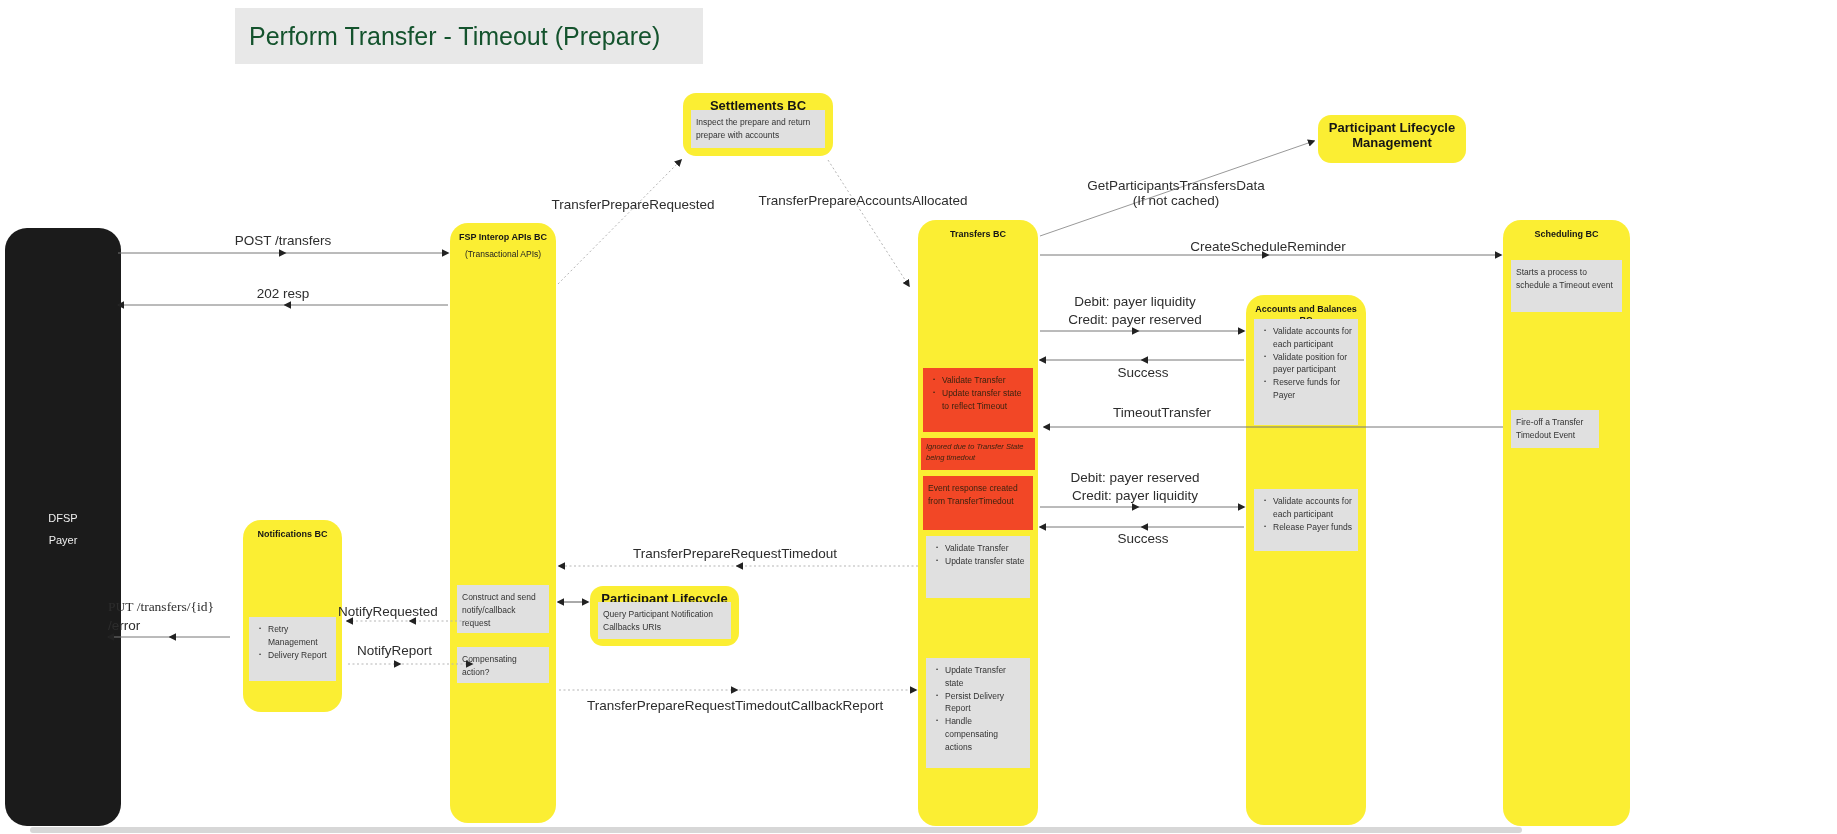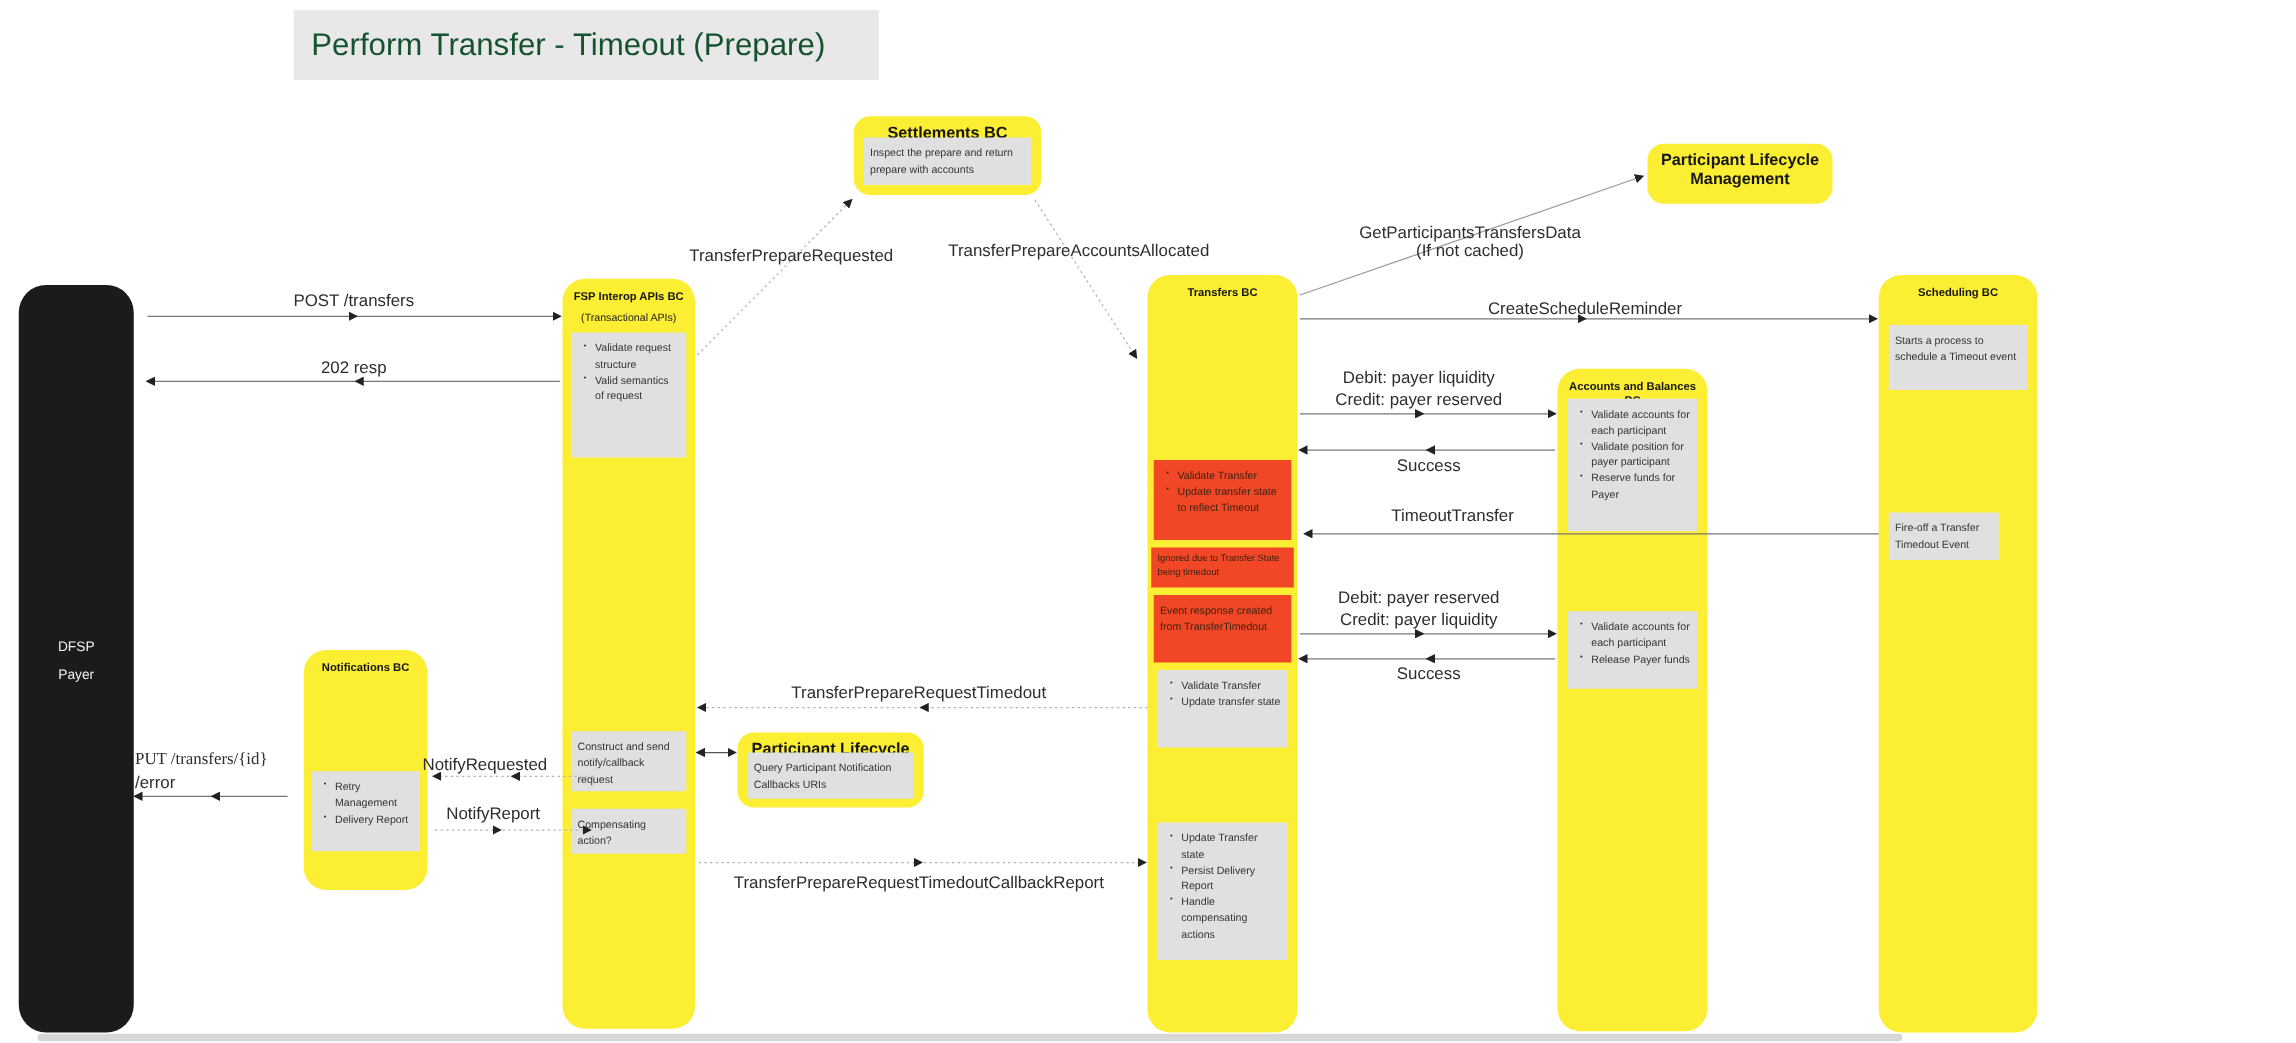--- a/index.html
+++ b/index.html
@@ -30,43 +30,37 @@
 </style>
 </head>
 <body>
 
 <div class="canvas">
 
   <div class="title-box">
     <span>Perform Transfer - Timeout (Prepare)</span>
   </div>
 
-  <div class="actor" style="left:15px;top:228px;width:92px;height:598px;">
+  <div class="actor" style="left:5px;top:228px;width:116px;height:598px;">
     <div style="top:284px;">DFSP</div>
     <div style="top:306px;">Payer</div>
   </div>
 
   <div class="sm-box" style="left:683px;top:93px;width:150px;height:63px;">
     <div class="sm-title">Settlements BC</div>
     <div class="note" style="left:8px;top:17px;width:134px;height:38px;">Inspect the prepare and return prepare with accounts</div>
   </div>
 
   <div class="sm-box" style="left:1318px;top:115px;width:148px;height:48px;">
     <div class="sm-title">Participant Lifecycle Management</div>
   </div>
 
   <div class="col" style="left:450px;top:223px;width:106px;height:600px;">
     <div class="col-title">FSP Interop APIs BC</div>
     <div class="col-sub">(Transactional APIs)</div>
-    <div class="note" style="left:7px;top:43px;width:92px;height:100px;">
-      <ul class="blist">
-        <li>Validate request structure</li>
-        <li>Valid semantics of request</li>
-      </ul>
-    </div>
     <div class="note" style="left:7px;top:362px;width:92px;height:48px;">Construct and send notify/callback request</div>
     <div class="note" style="left:7px;top:424px;width:92px;height:36px;">Compensating action?</div>
   </div>
 
   <div class="col" style="left:243px;top:520px;width:99px;height:192px;">
     <div class="col-title">Notifications BC</div>
     <div class="note" style="left:6px;top:97px;width:87px;height:64px;">
       <ul class="blist">
         <li>Retry Management</li>
         <li>Delivery Report</li>
@@ -75,21 +69,21 @@
   </div>
 
   <div class="col" style="left:918px;top:220px;width:120px;height:606px;">
     <div class="col-title">Transfers BC</div>
     <div class="note red-note" style="left:5px;top:148px;width:110px;height:64px;">
       <ul class="blist">
         <li>Validate Transfer</li>
         <li>Update transfer state to reflect Timeout</li>
       </ul>
     </div>
-    <div class="note red-note" style="left:3px;top:218px;width:114px;height:32px;font-size:7.5px;padding:4px 5px;line-height:1.45;">Ignored due to Transfer State being timedout</div>
+    <div class="note red-note" style="left:3px;top:218px;width:114px;height:32px;font-size:7.5px;padding:4px 5px;line-height:1.45;font-style:italic;">Ignored due to Transfer State being timedout</div>
     <div class="note red-note" style="left:5px;top:256px;width:110px;height:54px;">Event response created from TransferTimedout</div>
     <div class="note" style="left:8px;top:316px;width:104px;height:62px;">
       <ul class="blist">
         <li>Validate Transfer</li>
         <li>Update transfer state</li>
       </ul>
     </div>
     <div class="note" style="left:8px;top:438px;width:104px;height:110px;">
       <ul class="blist">
         <li>Update Transfer state</li>

